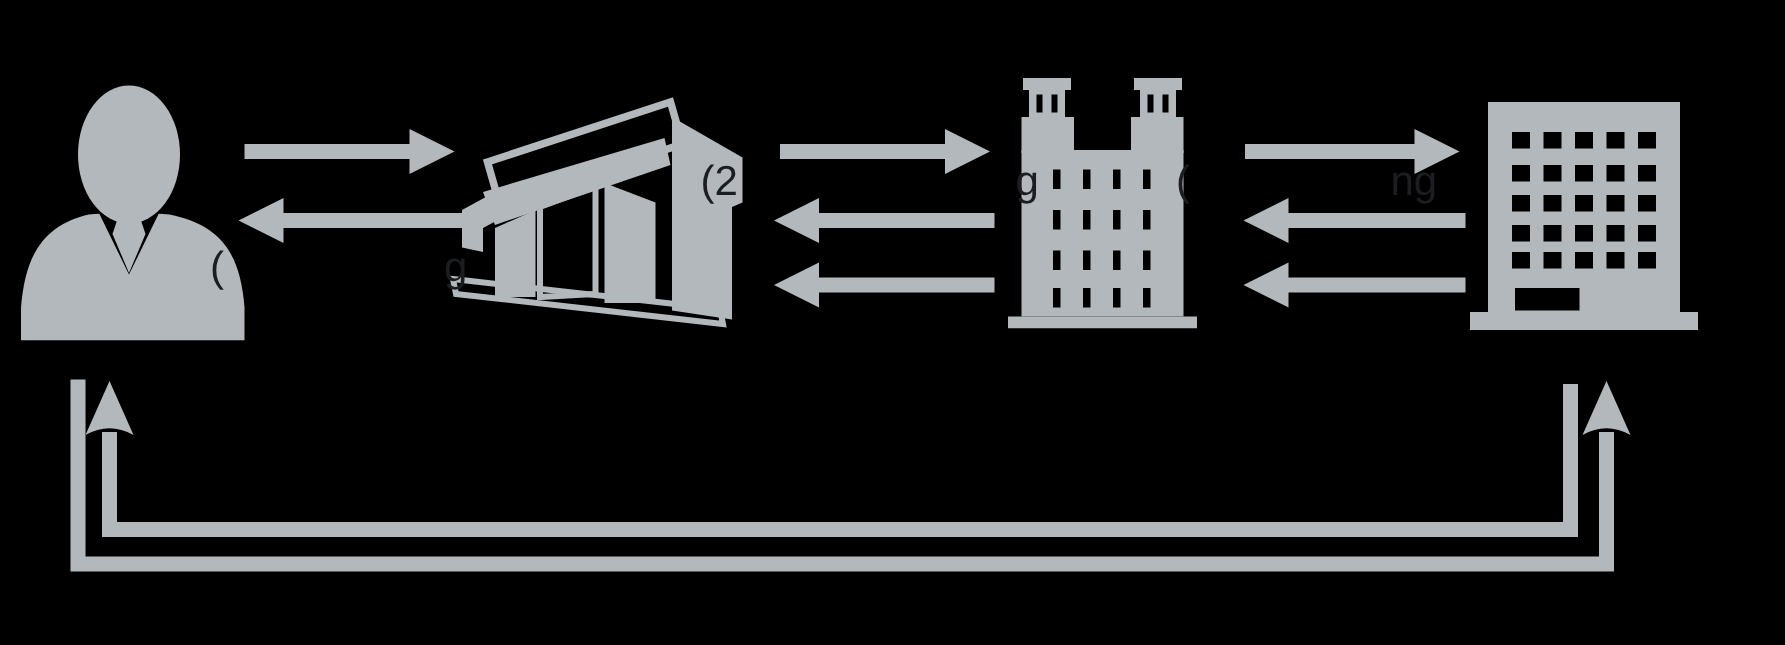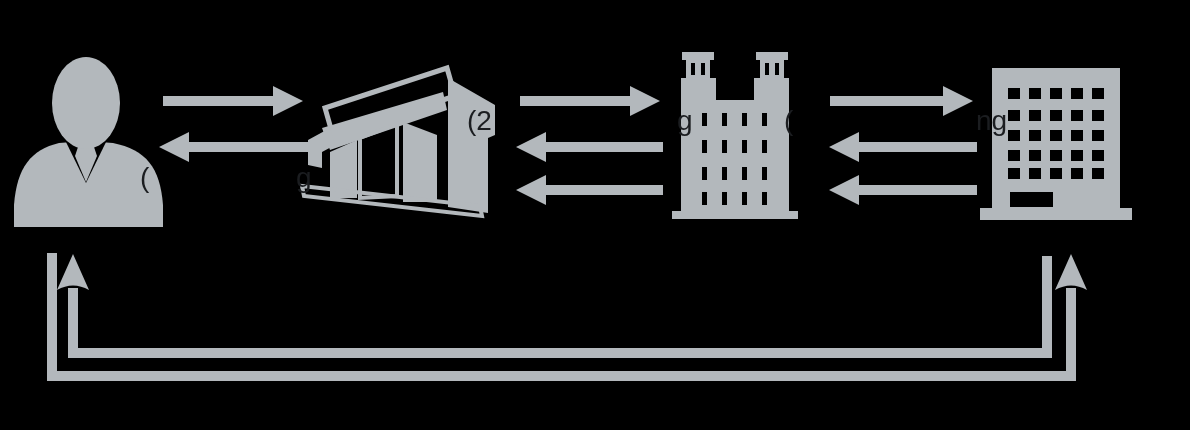--- a/index.html
+++ b/index.html
@@ -123,16 +123,16 @@
       <rect x="30" y="126" width="43" height="15"></rect>
     </g>
   </svg>
 
   <div id="fragments-layer">
       <span class="frag" style="left: 140px; top: 164px;">(</span>
       <span class="frag" style="left: 296px; top: 164px;">g</span>
       <span class="frag" style="left: 467px; top: 107px;">(2</span>
       <span class="frag" style="left: 677px; top: 107px;">g</span>
       <span class="frag" style="left: 784px; top: 107px;">(</span>
-      <span class="frag" style="left: 976px; top: 107px;">ng</span>
+      <span class="frag" style="left: 927px; top: 107px;">ng</span>
     </div>
 
 </div>
 
 </body></html>

